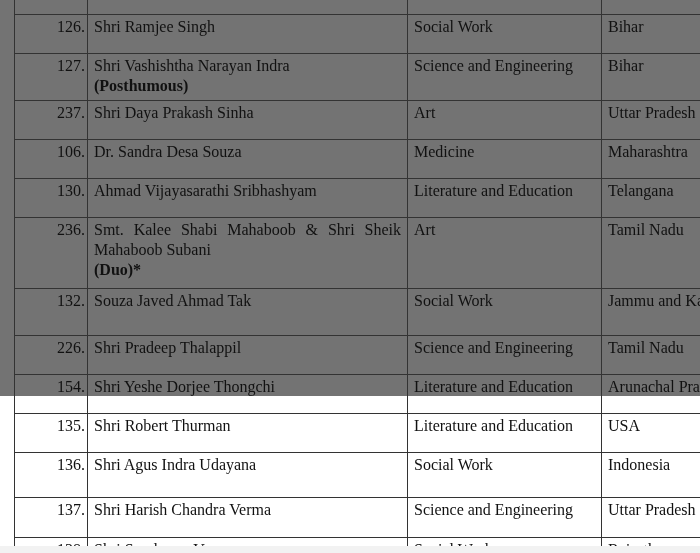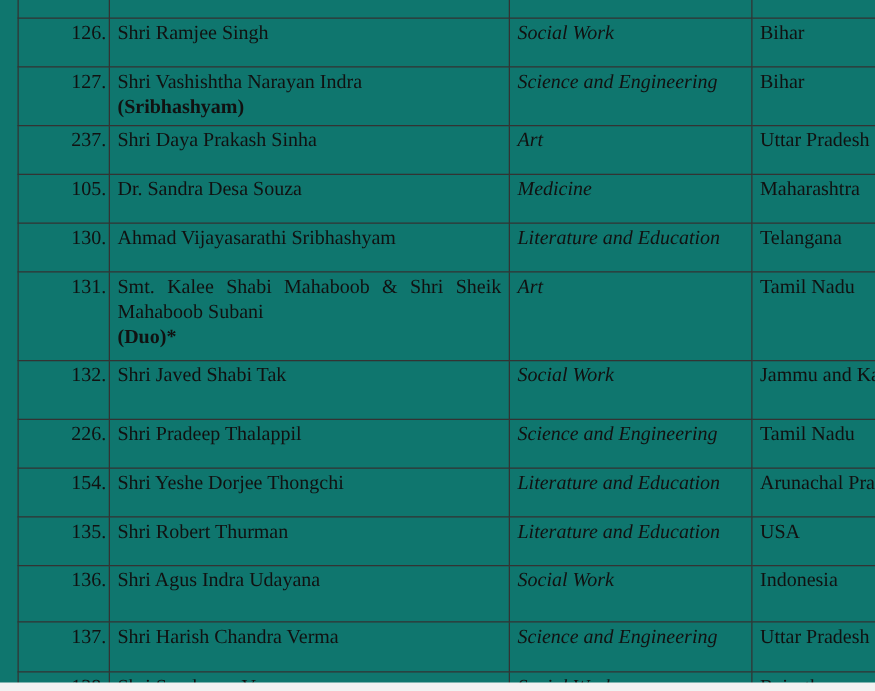--- a/index.html
+++ b/index.html
@@ -1,22 +1,22 @@
 <!DOCTYPE html>
 <html><head>
 <meta charset="utf-8">
 <style>
   html, body { margin: 0; padding: 0; background: #ffffff; }
   body { width: 700px; height: 553px; overflow: hidden; position: relative; font-family: "Liberation Serif", serif; color: #111; }
-  .page { position: absolute; left: 0; top: 0; width: 700px; height: 553px; background: #0f766e; }
+  .page { position: absolute; left: 0; top: 0; width: 700px; height: 396px; background: #737373; }
   table.awards { position: absolute; left: 14px; top: -14px; border-collapse: collapse; table-layout: fixed; width: 675px; font-size: 16px; line-height: 20px; }
   table.awards td { border: 1.5px solid #333; vertical-align: top; padding: 2px 6px 2px 6px; }
   td.num { text-align: right; padding-right: 2px !important; width: 64px; }
   td.name { width: 307px; text-align: justify; font-family: Liberation Serif, serif; }
-  td.field { width: 181px; font-style: italic; }
+  td.field { width: 181px; }
   td.state { width: 145px; text-align: justify; }
   .bold { font-weight: bold; }
   .bottom-bar { position: absolute; left: 0; top: 546px; width: 700px; height: 7px; background: #f2f2f2; }
 </style>
 </head>
 <body>
 
 <div class="page">
   <table class="awards">
     <tbody id="tbody">
@@ -27,51 +27,51 @@
           <td class="state"><span></span></td>
         </tr>
         <tr style="height: 39px;">
           <td class="num"><span>126.</span></td>
           <td class="name"><span>Shri Ramjee Singh</span><span class="bold"></span></td>
           <td class="field"><span>Social Work</span></td>
           <td class="state"><span>Bihar</span></td>
         </tr>
         <tr style="height: 47px;">
           <td class="num"><span>127.</span></td>
-          <td class="name"><span>Shri Vashishtha Narayan Indra</span><br><span class="bold">(Sribhashyam)</span></td>
+          <td class="name"><span>Shri Vashishtha Narayan Indra</span><br><span class="bold">(Posthumous)</span></td>
           <td class="field"><span>Science and Engineering</span></td>
           <td class="state"><span>Bihar</span></td>
         </tr>
         <tr style="height: 39px;">
           <td class="num"><span>237.</span></td>
           <td class="name"><span>Shri Daya Prakash Sinha</span><span class="bold"></span></td>
           <td class="field"><span>Art</span></td>
           <td class="state"><span>Uttar Pradesh</span></td>
         </tr>
         <tr style="height: 39px;">
-          <td class="num"><span>105.</span></td>
+          <td class="num"><span>106.</span></td>
           <td class="name"><span>Dr. Sandra Desa Souza</span><span class="bold"></span></td>
           <td class="field"><span>Medicine</span></td>
           <td class="state"><span>Maharashtra</span></td>
         </tr>
         <tr style="height: 39px;">
           <td class="num"><span>130.</span></td>
           <td class="name"><span>Ahmad Vijayasarathi Sribhashyam</span><span class="bold"></span></td>
           <td class="field"><span>Literature and Education</span></td>
           <td class="state"><span>Telangana</span></td>
         </tr>
         <tr style="height: 71px;">
-          <td class="num"><span>131.</span></td>
+          <td class="num"><span>236.</span></td>
           <td class="name"><span>Smt. Kalee Shabi Mahaboob &amp; Shri Sheik Mahaboob Subani</span><br><span class="bold">(Duo)*</span></td>
           <td class="field"><span>Art</span></td>
           <td class="state"><span>Tamil Nadu</span></td>
         </tr>
         <tr style="height: 47px;">
           <td class="num"><span>132.</span></td>
-          <td class="name"><span>Shri Javed Shabi Tak</span><span class="bold"></span></td>
+          <td class="name"><span>Souza Javed Ahmad Tak</span><span class="bold"></span></td>
           <td class="field"><span>Social Work</span></td>
           <td class="state"><span>Jammu and Kashmir</span></td>
         </tr>
         <tr style="height: 39px;">
           <td class="num"><span>226.</span></td>
           <td class="name"><span>Shri Pradeep Thalappil</span><span class="bold"></span></td>
           <td class="field"><span>Science and Engineering</span></td>
           <td class="state"><span>Tamil Nadu</span></td>
         </tr>
         <tr style="height: 39px;">

